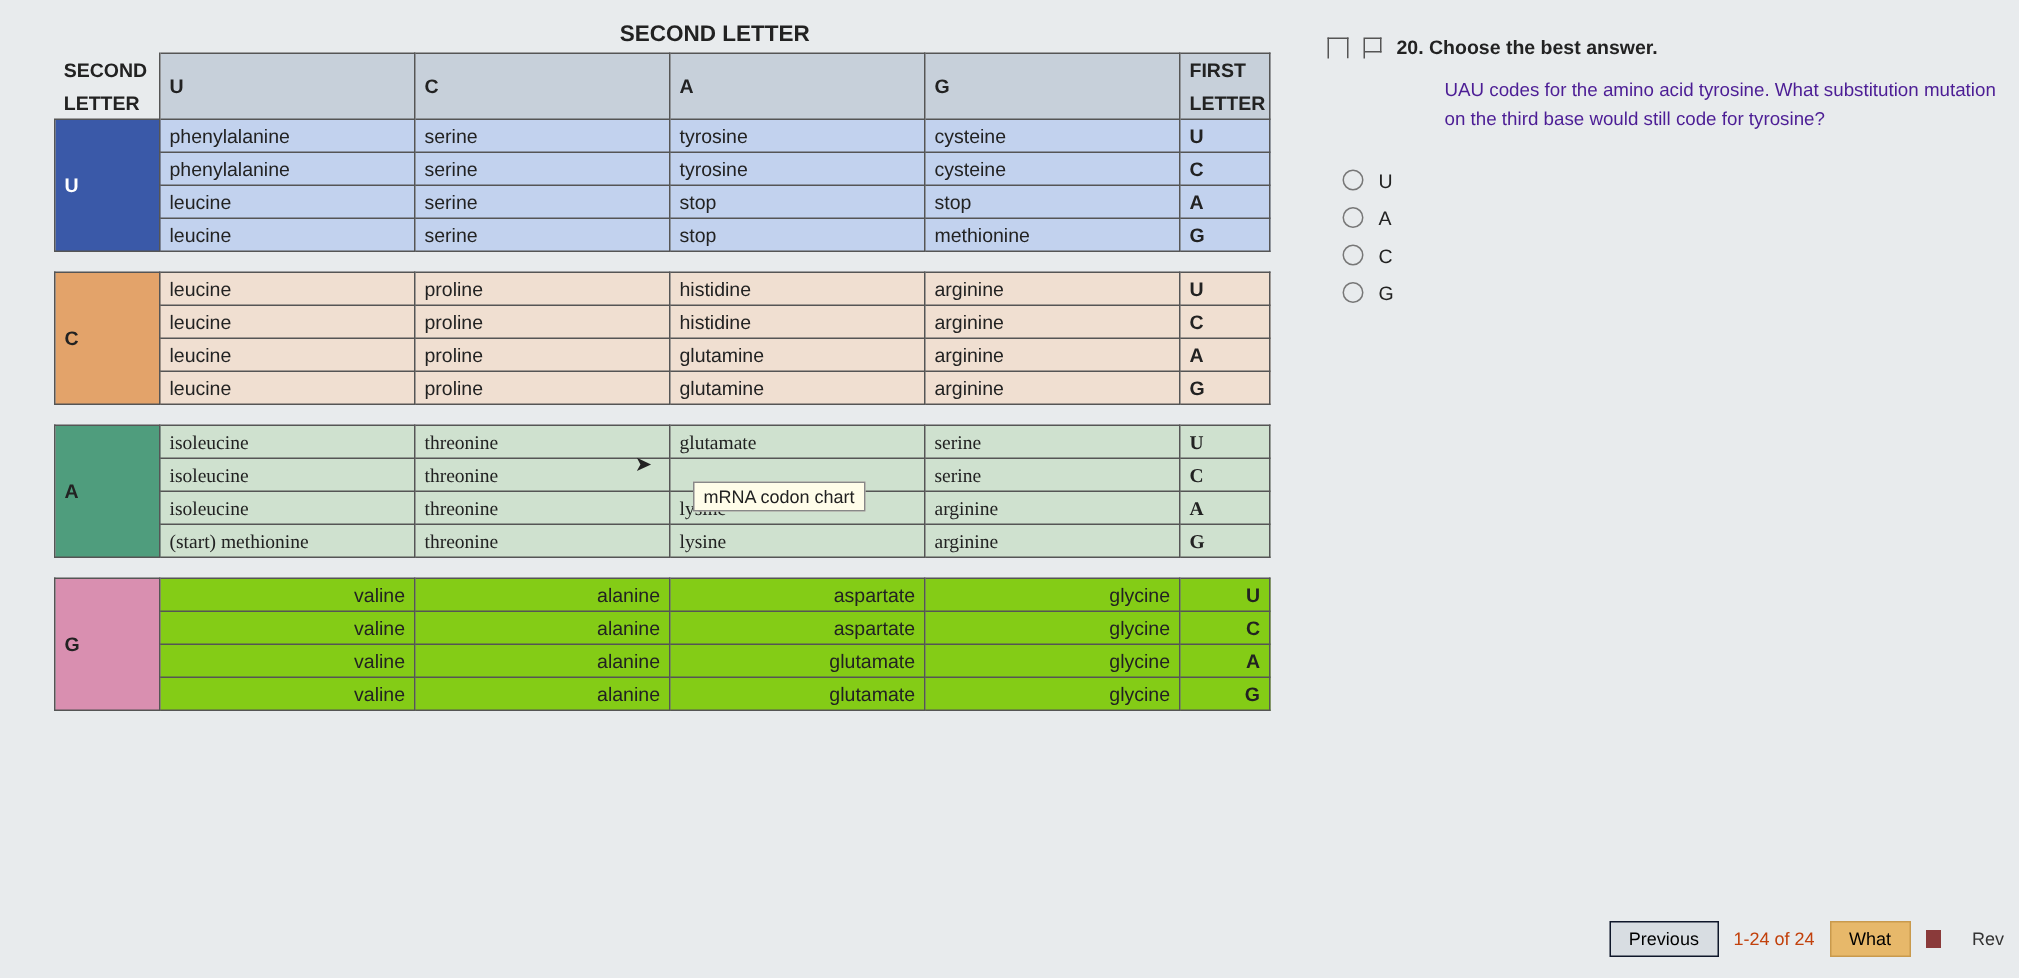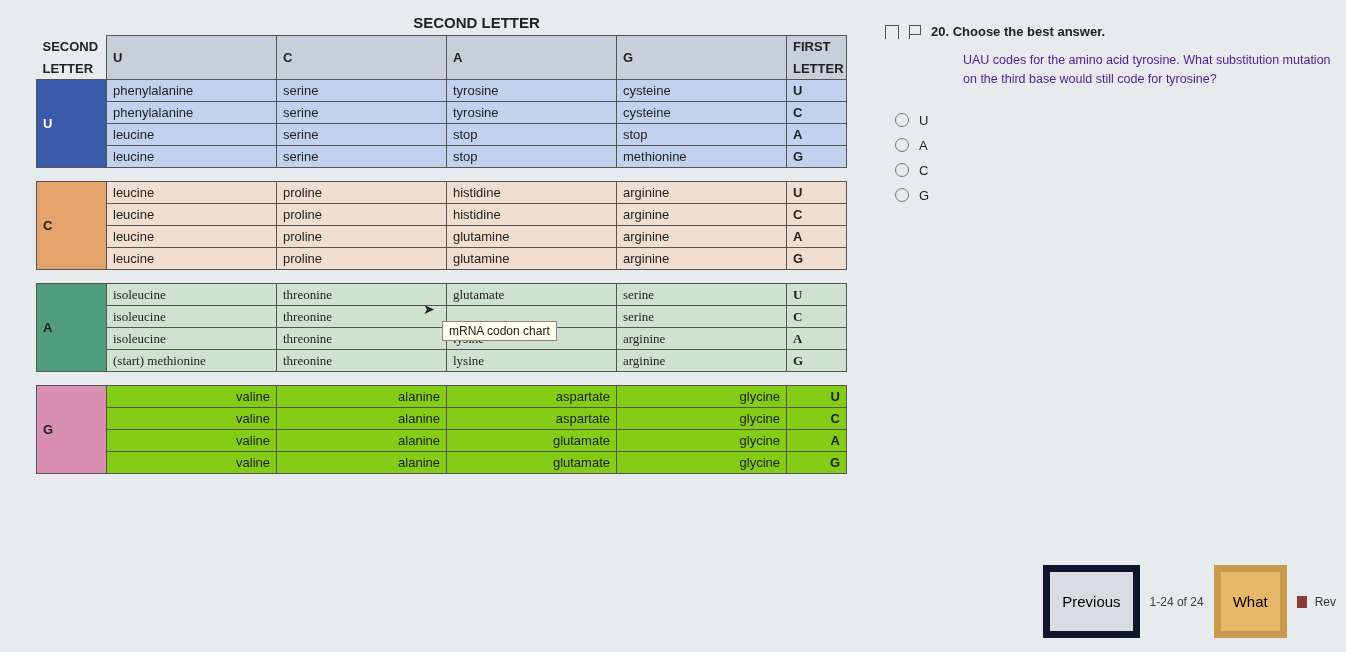--- a/index.html
+++ b/index.html
@@ -21,41 +21,41 @@
   .u-block .data-cell, .u-block .third-cell { background: #c2d2ee; }
   .u-block .first-cell { background: #3a59a8; color: #fff; }
   .c-block .data-cell, .c-block .third-cell { background: #f0dfd1; }
   .c-block .first-cell { background: #e3a36a; }
   .a-block .data-cell, .a-block .third-cell { background: #cfe1cf; font-family: Liberation Serif, serif; }
   .a-block .first-cell { background: #4f9d7d; }
   .g-block .data-cell, .g-block .third-cell { background: #84cc16; text-align: right; }
   .g-block .first-cell { background: #d98fb0; }
   tbody.block-gap td { border: none; height: 14px; padding: 0; background: transparent; }
   
-  .tooltip { position: absolute; left: 424px; top: 307px; background: #fffde9; border: 1px solid #888; padding: 2px 6px; font-size: 12px; pointer-events: none; }
+  .tooltip { position: absolute; left: 444px; top: 307px; background: #fffde9; border: 1px solid #888; padding: 2px 6px; font-size: 12px; pointer-events: none; }
   .cursor-icon { position: absolute; left: 405px; top: 287px; font-size: 14px; }
   
   .q-header { display: flex; align-items: center; gap: 10px; margin: 10px 0 8px 0; }
   .icon { width: 14px; height: 14px; display: inline-block; }
   .bookmark-icon { border: 1.5px solid #555; border-bottom: none; position: relative; }
   .bookmark-icon::after { content:""; position:absolute; bottom:-6px; left:0; border-left:7px solid transparent; border-right:7px solid transparent; border-top:6px solid #e8ebed; width:0; height:0;}
   .flag-icon { width:12px; height:14px; border-left:1.5px solid #555; position:relative; }
   .flag-icon::before { content:""; position:absolute; top:0; left:0; width:10px; height:8px; border:1.5px solid #555; border-left:none; }
   .q-number { font-weight: bold; font-size: 13px; }
   .q-text { font-size: 12.5px; color: #4c1d95; line-height: 1.5; margin: 4px 0 14px 78px; }
   .options { margin-left: 10px; }
   .opt { display: flex; align-items: center; gap: 10px; margin: 10px 0; cursor: pointer; }
   .radio { width: 14px; height: 14px; border: 1.5px solid #777; border-radius: 50%; }
   .opt-label { font-size: 13px; }
   
   .footer { position: absolute; right: 10px; bottom: 14px; display: flex; align-items: center; gap: 10px; font-size: 12px; }
-  .btn { padding: 21px 12px; border: 7px solid #0f172a; background: #d8dde2; cursor: pointer; font-size: 15px; }
+  .btn { padding: 4px 12px; border: 1px solid #0f172a; background: #d8dde2; cursor: pointer; font-size: 12px; }
   .btn.primary { background: #e7b86a; border-color: #c99a4d; }
-  .pager { color: #404040; }
-  .rev { display:flex; align-items:center; gap:8px; color:#333; }
+  .pager { color: #c2410c; }
+  .rev { display:flex; align-items:center; gap:21px; color:#333; }
   .rev-icon { width:10px; height:12px; background:#8a3a3a; display:inline-block; }
   
   .head-row th { background:#c7d0da; }
   .head-row .first-letter-head { background:transparent; border-top:none; border-left:none;}
   .head-top-row th { border-bottom:none;}
   .head-bot-row th { border-top:none;}
 </style>
 </head>
 <body>
 

